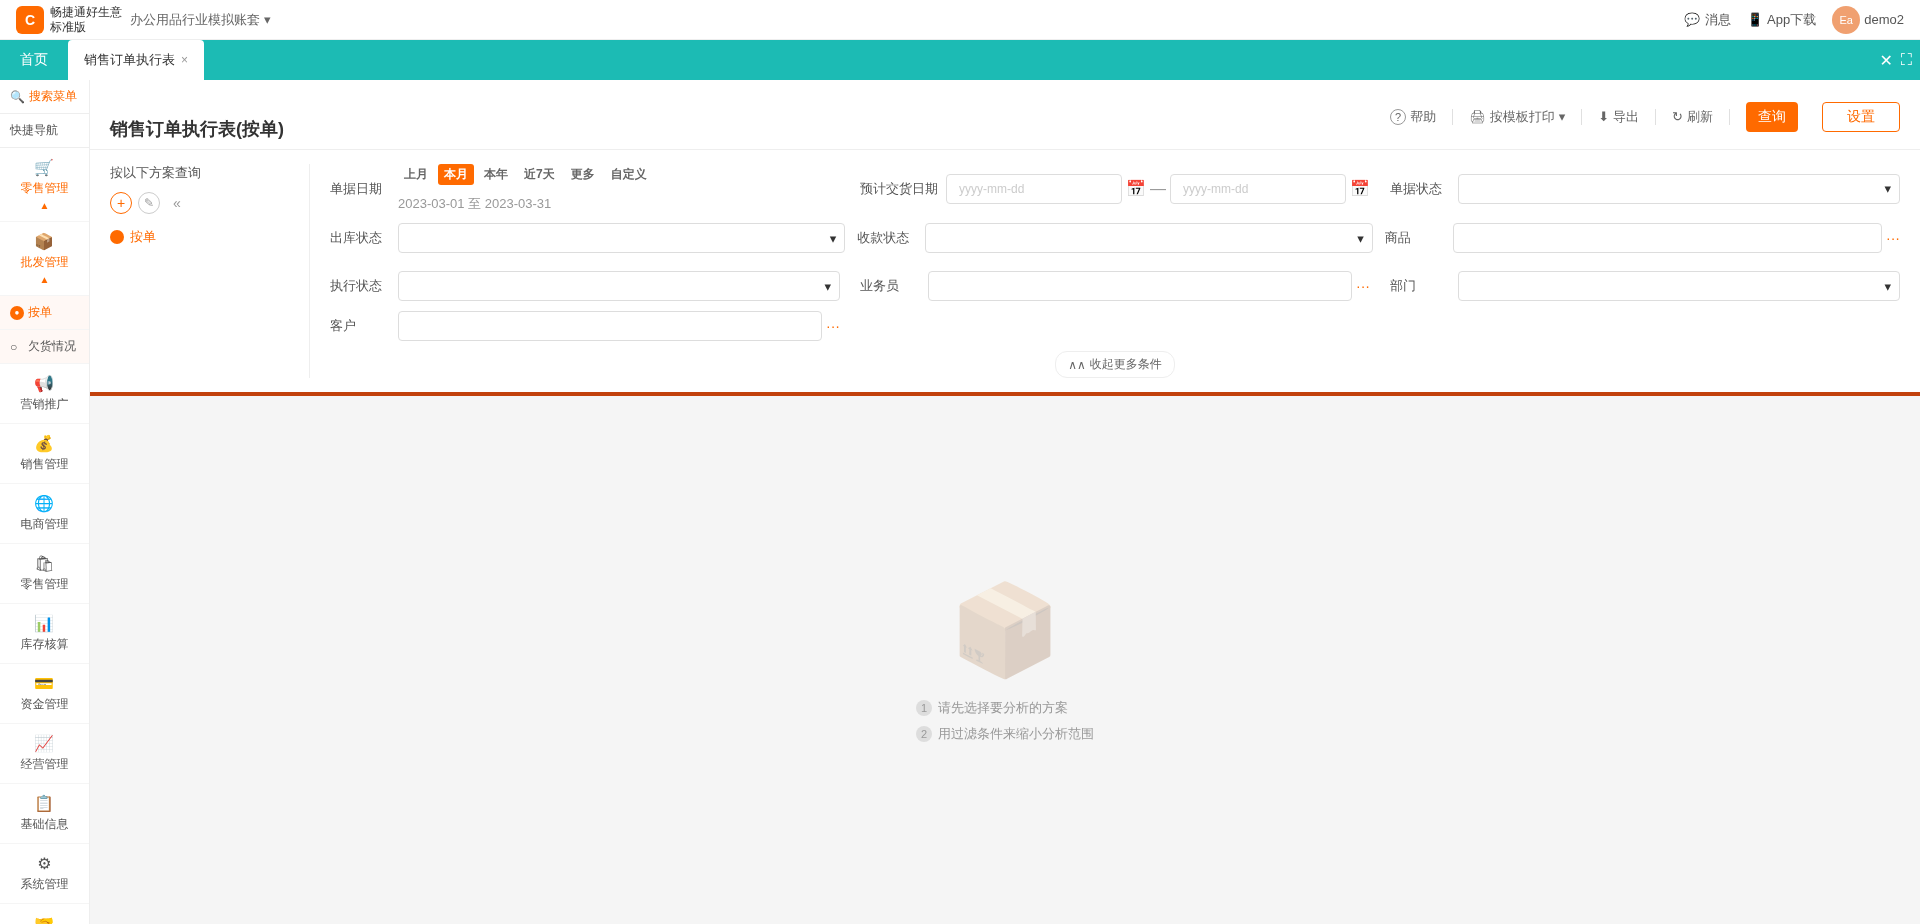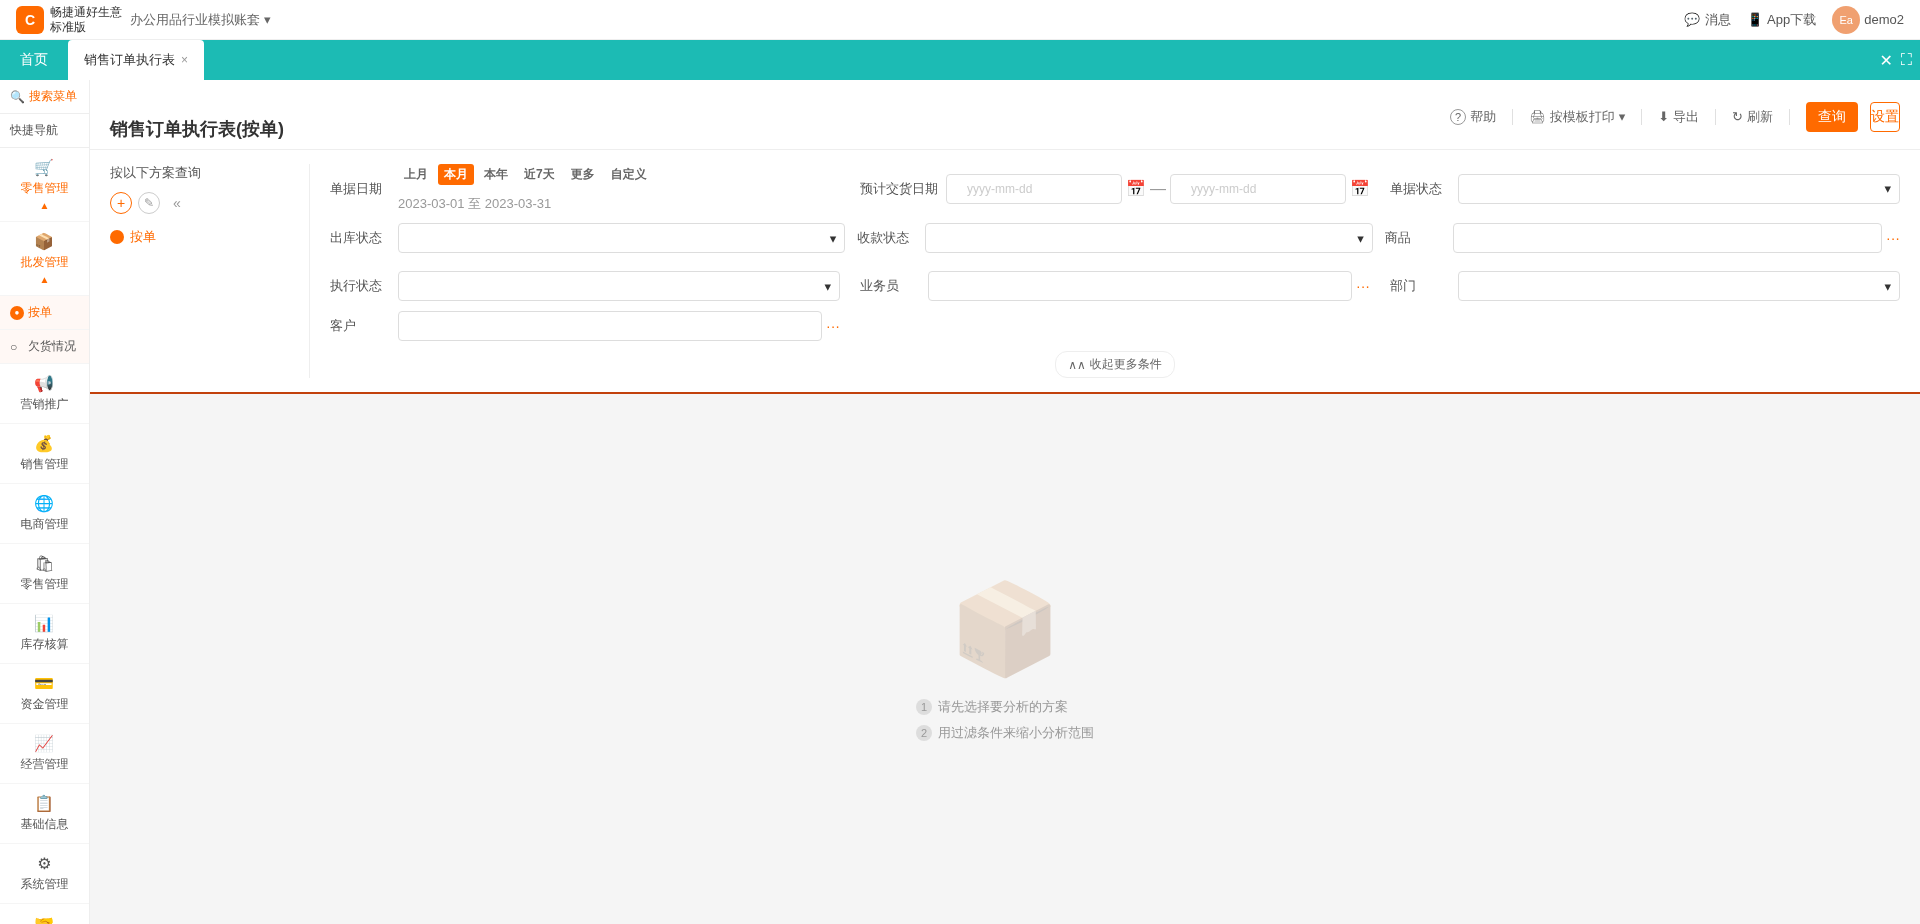--- a/index.html
+++ b/index.html
@@ -142,31 +142,32 @@
       border: none;
       padding: 6px 12px;
       border-radius: 4px;
       font-size: 14px;
       cursor: pointer;
     }
     .set-btn {
       background: #fff;
       color: #ff6a00;
       border: 1px solid #ff6a00;
-      padding: 5px 0;
+      padding: 5px 24px;
       border-radius: 4px;
       font-size: 14px;
       cursor: pointer;
+      margin-left: 12px;
     }
 
     
     .filter-panel {
       background: #fff;
       padding: 14px 20px;
-      border-bottom: 2px solid #c2410c;
+      border-bottom: 4px solid #c2410c;
       flex-shrink: 0;
     }
     .filter-layout { display: flex; gap: 0; }
     .filter-left {
       width: 200px;
       border-right: 1px solid #eee;
       padding-right: 16px;
       display: flex;
       flex-direction: column;
     }
@@ -201,21 +202,21 @@
       padding: 0 8px;
       font-size: 13px;
       color: #333;
       background: #fff;
       display: flex;
       align-items: center;
       justify-content: space-between;
       cursor: pointer;
     }
     .filter-dots { color: #ff6a00; font-size: 14px; cursor: pointer; }
-    .date-input { height: 30px; border: 1px solid #ddd; border-radius: 4px; padding: 0 20px; font-size: 12px; color: #999; background: #fff; flex: 1; display: flex; align-items: center; }
+    .date-input { height: 30px; border: 1px solid #ddd; border-radius: 4px; padding: 0 12px; font-size: 12px; color: #999; background: #fff; flex: 1; display: flex; align-items: center; }
     .date-sep { color: #999; }
 
     
     .date-period-row { display: flex; align-items: center; gap: 4px; margin-bottom: 8px; font-weight: bold; }
     .date-period-btn { font-size: 12px; color: #666; cursor: pointer; padding: 2px 6px; border-radius: 3px; }
     .date-period-btn.active { background: #ff6a00; color: #fff; border-radius: 3px; }
     .date-range-text { font-size: 13px; color: #999; }
 
     
     .collapse-row { display: flex; justify-content: center; margin-top: 10px; }

